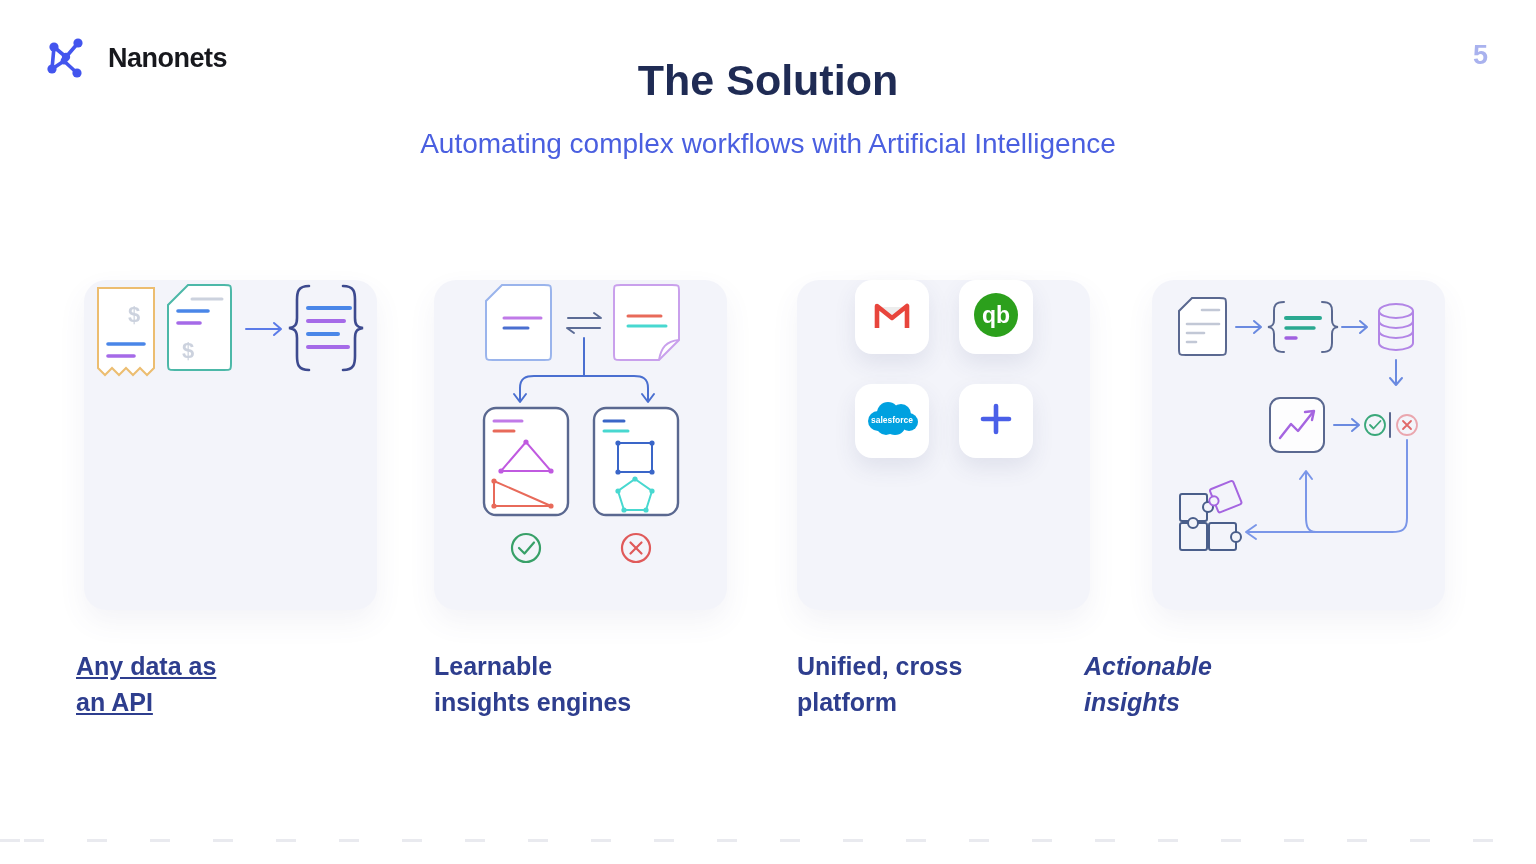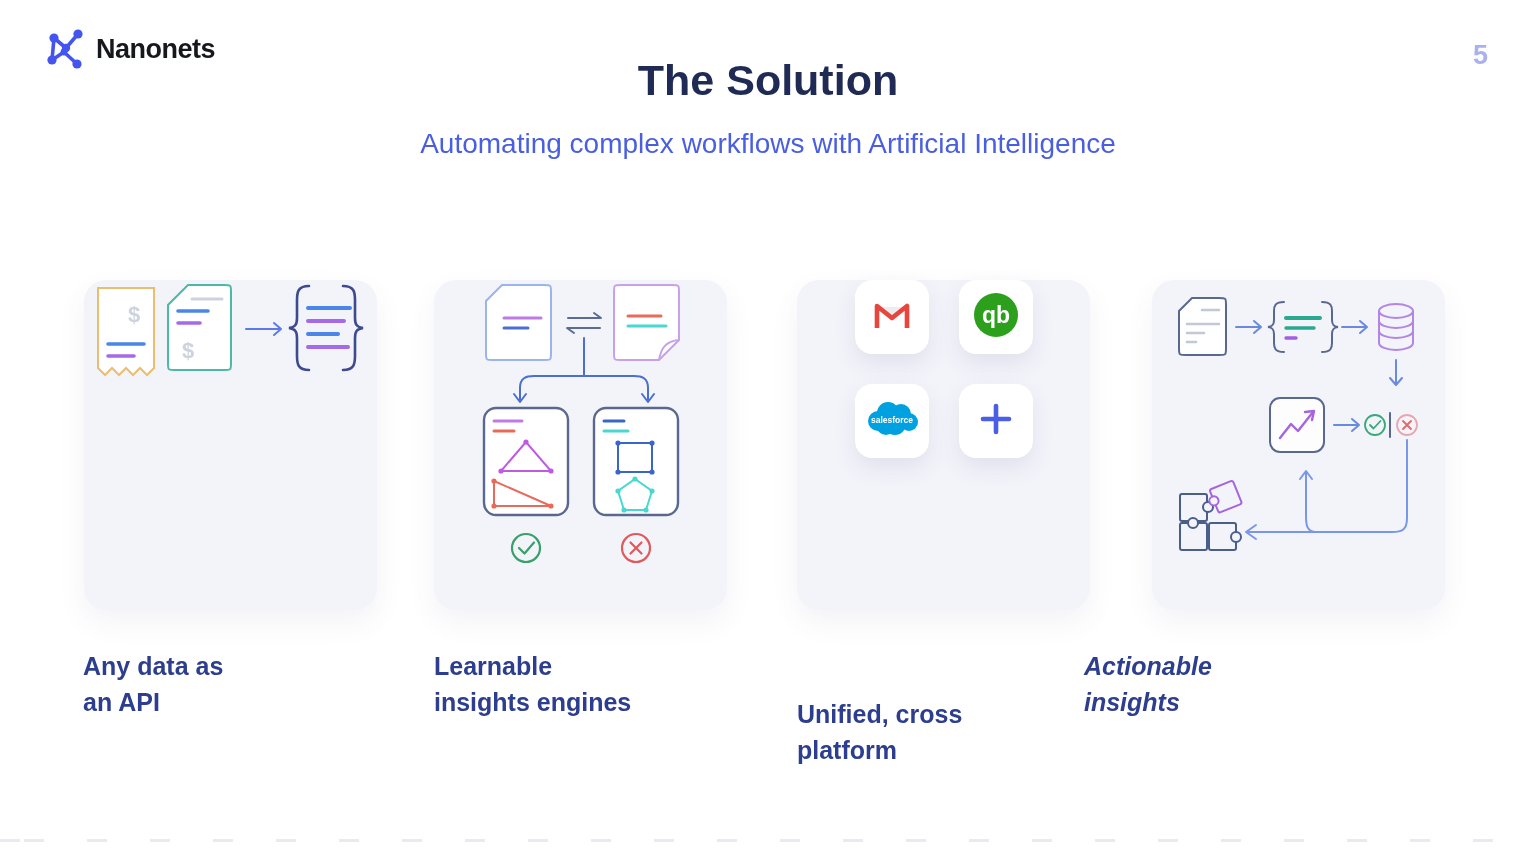--- a/index.html
+++ b/index.html
@@ -4,21 +4,21 @@
 <style>
   html,body{margin:0;padding:0;}
   body{
     width:1536px;height:864px;background:#ffffff;
     font-family:"Liberation Sans", sans-serif;
     position:relative;overflow:hidden;
   }
   .slide{position:absolute;inset:0;}
 
   
-  .logo{position:absolute;left:44px;top:25px;display:flex;align-items:center;gap:8px;}
+  .logo{position:absolute;left:44px;top:34px;display:flex;align-items:center;gap:20px;}
   .logo-text{font-size:27px;font-weight:800;color:#17181d;letter-spacing:-0.5px;}
   .page-number{position:absolute;right:48px;top:40px;font-size:27px;font-weight:700;color:#a9b2ee;}
 
   
   .title{position:absolute;left:0;right:0;top:52px;text-align:center;
     font-size:43px;font-weight:700;color:#1f2b54;margin:4px;}
   .subtitle{position:absolute;left:0;right:0;top:128px;text-align:center;
     font-size:28px;font-weight:500;color:#4a5fe0;margin:0;}
 
   
@@ -27,21 +27,21 @@
     display:flex;align-items:flex-start;justify-content:center;}
   .c1{left:84px;}.c2{left:434px;}.c3{left:797px;}.c4{left:1152px;}
 
   
   .tile-grid{display:grid;grid-template-columns:74px 74px;grid-template-rows:74px 74px;gap:30px;}
   .tile{background:#ffffff;border-radius:17px;box-shadow:0 10px 22px rgba(60,70,120,0.10);
     display:flex;align-items:center;justify-content:center;}
 
   
   .caption{position:absolute;top:648px;font-size:25px;font-weight:700;color:#2e3e8e;line-height:1.44;}
-  .p1{left:83px;}.p2{left:434px;}.p3{left:797px;margin-top:48px;}.p4{left:1084px;font-style:italic;}
+  .p1{left:76px;text-decoration:underline;}.p2{left:434px;}.p3{left:797px;}.p4{left:1084px;font-style:italic;}
 
   
   .bottom-dashes{position:absolute;left:0;right:0;top:839px;height:3px;
     background:repeating-linear-gradient(90deg,#e9eaef 0 20px,transparent 20px 63px);
     background-position:24px 0;}
 </style>
 </head>
 <body>
 
 <div class="slide">

